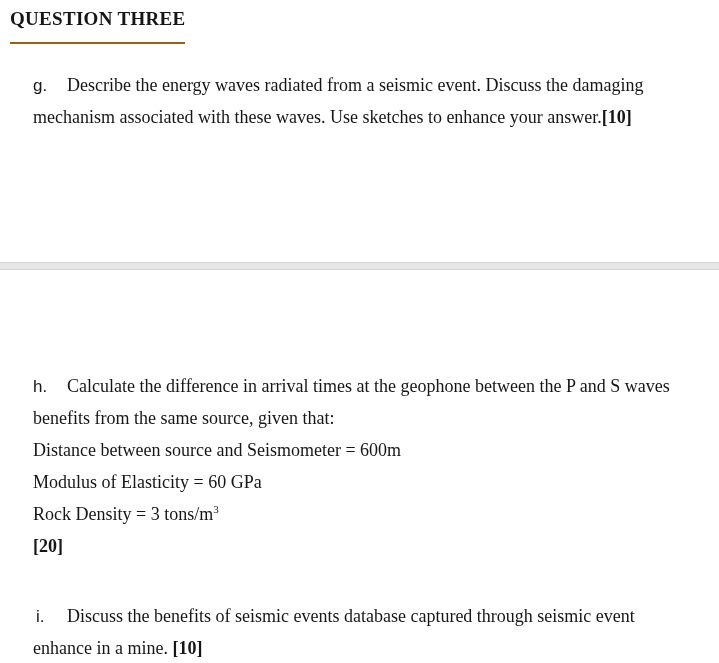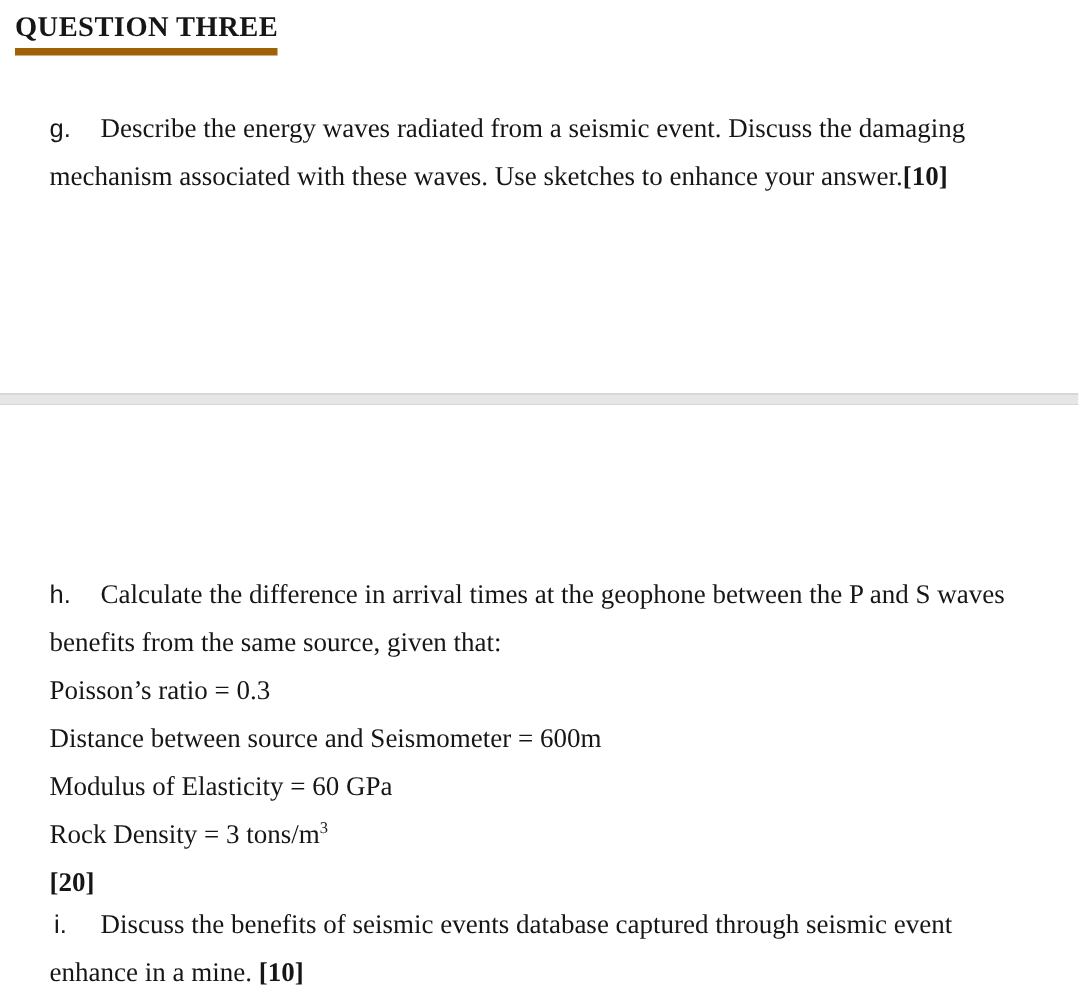--- a/index.html
+++ b/index.html
@@ -15,22 +15,22 @@
   .heading {
     position: absolute;
     left: 10px; top: 7px;
     margin: 0;
     display: inline-block;
     font-family: "Liberation Serif", serif;
     font-size: 19px;
     font-weight: bold;
     line-height: 24px;
     letter-spacing: 0.3px;
-    border-bottom: 5px solid #a16207;
-    padding-bottom: 1px;
+    border-bottom: 2px solid #a16207;
+    padding-bottom: 11px;
   }
   .item {
     position: absolute;
     left: 0;
     width: 719px;
   }
   .line {
     height: 32px;
     line-height: 32px;
     white-space: nowrap;
@@ -51,21 +51,21 @@
     vertical-align: super;
     line-height: 0;
   }
   .page-break {
     position: absolute;
     left: 0; top: 262px;
     width: 719px; height: 8px;
     background: linear-gradient(#d7d7d7 0, #d7d7d7 1px, #e6e6e6 1px, #e6e6e6 7px, #d7d7d7 7px, #d7d7d7 8px);
   }
   #item-g { top: 69px; }
-  #item-h { top: 380px; }
+  #item-h { top: 370px; }
   #item-i { top: 600px; }
 </style>
 </head>
 <body>
 
 <div>
 
   <h1 class="heading">QUESTION THREE</h1>
 
   <section class="item" id="item-g">
@@ -80,23 +80,20 @@
   <div class="page-break"></div>
 
   <section class="item" id="item-h">
     <div class="line">
       <span class="marker">h.</span><span>Calculate the difference in arrival times at the geophone between the P and S waves</span>
     </div>
     <div class="line cont">
       <span>benefits from the same source, given that:</span>
     </div>
     <div class="line cont">
-      <span>Poisson’s ratio = 0.3</span>
-    </div>
-    <div class="line cont">
       <span>Distance between source and Seismometer = 600m</span>
     </div>
     <div class="line cont">
       <span>Modulus of Elasticity = 60 GPa</span>
     </div>
     <div class="line cont">
       <span>Rock Density = 3 tons/m</span><sup class="exp">3</sup>
     </div>
     <div class="line cont">
       <span class="marks">[20]</span>

